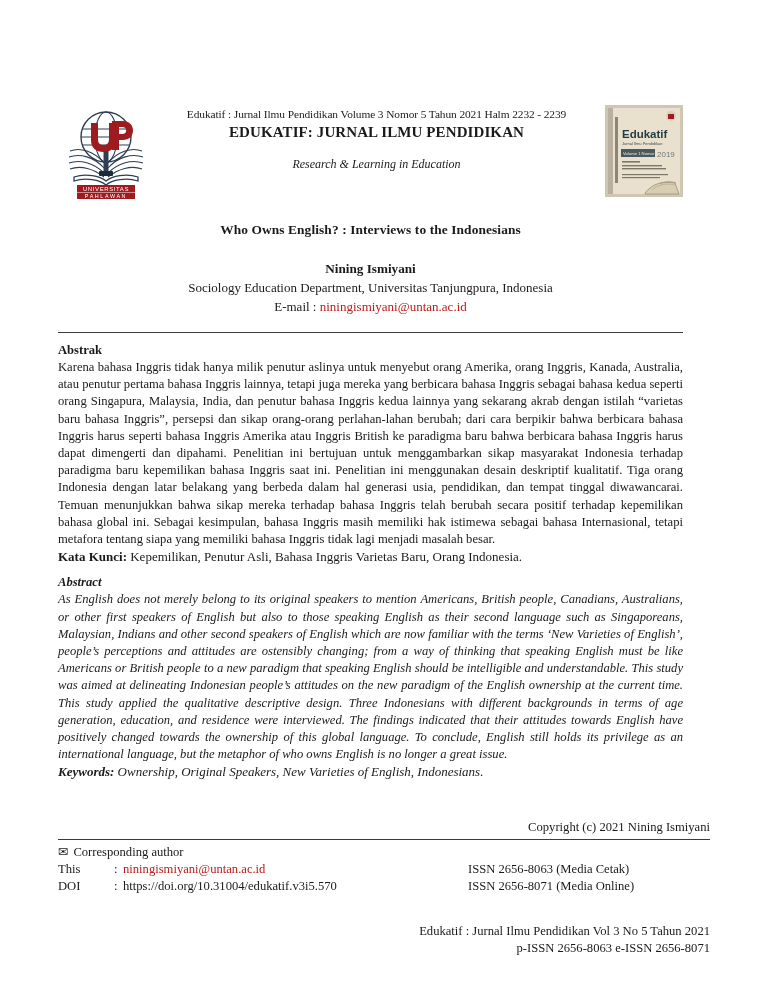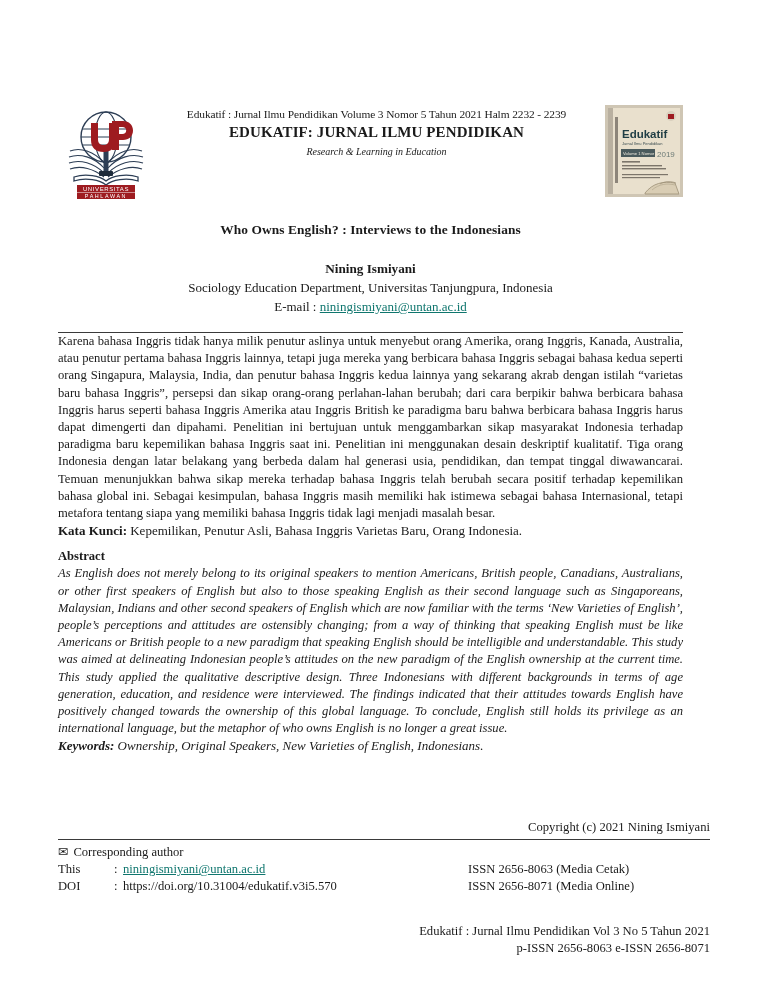--- a/index.html
+++ b/index.html
@@ -52,24 +52,24 @@
     white-space: nowrap;
   }
   .mh-title {
     font-size: 15px;
     font-weight: bold;
     line-height: 19px;
     letter-spacing: 0.1px;
     margin-top: 1px;
   }
   .mh-sub {
-    font-size: 10px;
+    font-size: 12px;
     font-style: italic;
     line-height: 17px;
-    margin-top: 1px;
+    margin-top: 14px;
   }
   .mh-url {
     font-size: 12.2px;
     font-style: italic;
     line-height: 17px;
     color: #3b5fc0;
     text-decoration: underline;
     display: inline-block;
     margin-top: 1px;
     cursor: pointer;
@@ -106,42 +106,41 @@
     font-size: 13px;
     line-height: 18px;
     margin-top: 1px;
   }
   .author-email-line {
     font-size: 13px;
     line-height: 18px;
     margin-top: 1px;
   }
   .email-link {
-    color: #0f766e;
-    text-decoration: underline;
+    color: #b91c1c;
     cursor: pointer;
   }
 
   
   .rule {
     border: 0;
     border-top: 1px solid #3a3a3a;
     margin: 0;
     width: 100%;
   }
   .rule-abstract { margin-top: 16px; }
 
   
   .sec-heading {
     font-size: 12.6px;
     font-weight: bold;
     line-height: 17px;
     margin-top: 9px;
   }
-  .sec-heading.italic { }
+  .sec-heading.italic { font-style: italic; }
 
   .abs-body {
     font-size: 12.6px;
     line-height: 17.2px;
     text-align: justify;
     text-justify: inter-word;
     hyphens: none;
   }
   .abs-body.italic { font-style: italic; }
 
@@ -298,20 +297,21 @@
   <div class="author-block">
     <div class="author-name">Nining Ismiyani</div>
     <div class="author-affil">Sociology Education Department, Universitas Tanjungpura, Indonesia</div>
     <div class="author-email-line">
       <span>E-mail : </span><a class="email-link">niningismiyani@untan.ac.id</a>
     </div>
   </div>
 
   <hr class="rule rule-abstract">
 
+  <div class="sec-heading">Abstrak</div>
   <div class="abs-body">Karena bahasa Inggris tidak hanya milik penutur aslinya untuk menyebut orang Amerika, orang Inggris, Kanada, Australia, atau penutur pertama bahasa Inggris lainnya, tetapi juga mereka yang berbicara bahasa Inggris sebagai bahasa kedua seperti orang Singapura, Malaysia, India, dan penutur bahasa Inggris kedua lainnya yang sekarang akrab dengan istilah “varietas baru bahasa Inggris”, persepsi dan sikap orang-orang perlahan-lahan berubah; dari cara berpikir bahwa berbicara bahasa Inggris harus seperti bahasa Inggris Amerika atau Inggris British ke paradigma baru bahwa berbicara bahasa Inggris harus dapat dimengerti dan dipahami. Penelitian ini bertujuan untuk menggambarkan sikap masyarakat Indonesia terhadap paradigma baru kepemilikan bahasa Inggris saat ini. Penelitian ini menggunakan desain deskriptif kualitatif. Tiga orang Indonesia dengan latar belakang yang berbeda dalam hal generasi usia, pendidikan, dan tempat tinggal diwawancarai. Temuan menunjukkan bahwa sikap mereka terhadap bahasa Inggris telah berubah secara positif terhadap kepemilikan bahasa global ini. Sebagai kesimpulan, bahasa Inggris masih memiliki hak istimewa sebagai bahasa Internasional, tetapi metafora tentang siapa yang memiliki bahasa Inggris tidak lagi menjadi masalah besar.</div>
   <div class="kw-line"><span class="kw-label">Kata Kunci:</span><span> Kepemilikan, Penutur Asli, Bahasa Inggris Varietas Baru, Orang Indonesia.</span></div>
 
   <div class="sec-heading italic">Abstract</div>
   <div class="abs-body italic">As English does not merely belong to its original speakers to mention Americans, British people, Canadians, Australians, or other first speakers of English but also to those speaking English as their second language such as Singaporeans, Malaysian, Indians and other second speakers of English which are now familiar with the terms ‘New Varieties of English’, people’s perceptions and attitudes are ostensibly changing; from a way of thinking that speaking English must be like Americans or British people to a new paradigm that speaking English should be intelligible and understandable. This study was aimed at delineating Indonesian people’s attitudes on the new paradigm of the English ownership at the current time. This study applied the qualitative descriptive design. Three Indonesians with different backgrounds in terms of age generation, education, and residence were interviewed. The findings indicated that their attitudes towards English have positively changed towards the ownership of this global language. To conclude, English still holds its privilege as an international language, but the metaphor of who owns English is no longer a great issue.</div>
   <div class="kw-line italic"><span class="kw-label italic">Keywords:</span><span> Ownership, Original Speakers, New Varieties of English, Indonesians.</span></div>
 
   <div class="footer">
     <div class="copyright">Copyright (c) 2021 Nining Ismiyani</div>
     <hr class="footer-rule">

